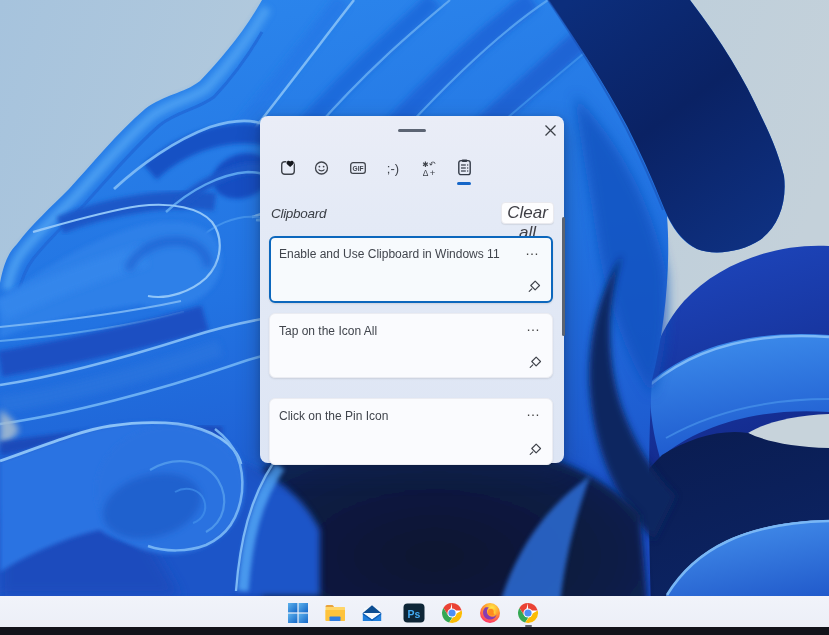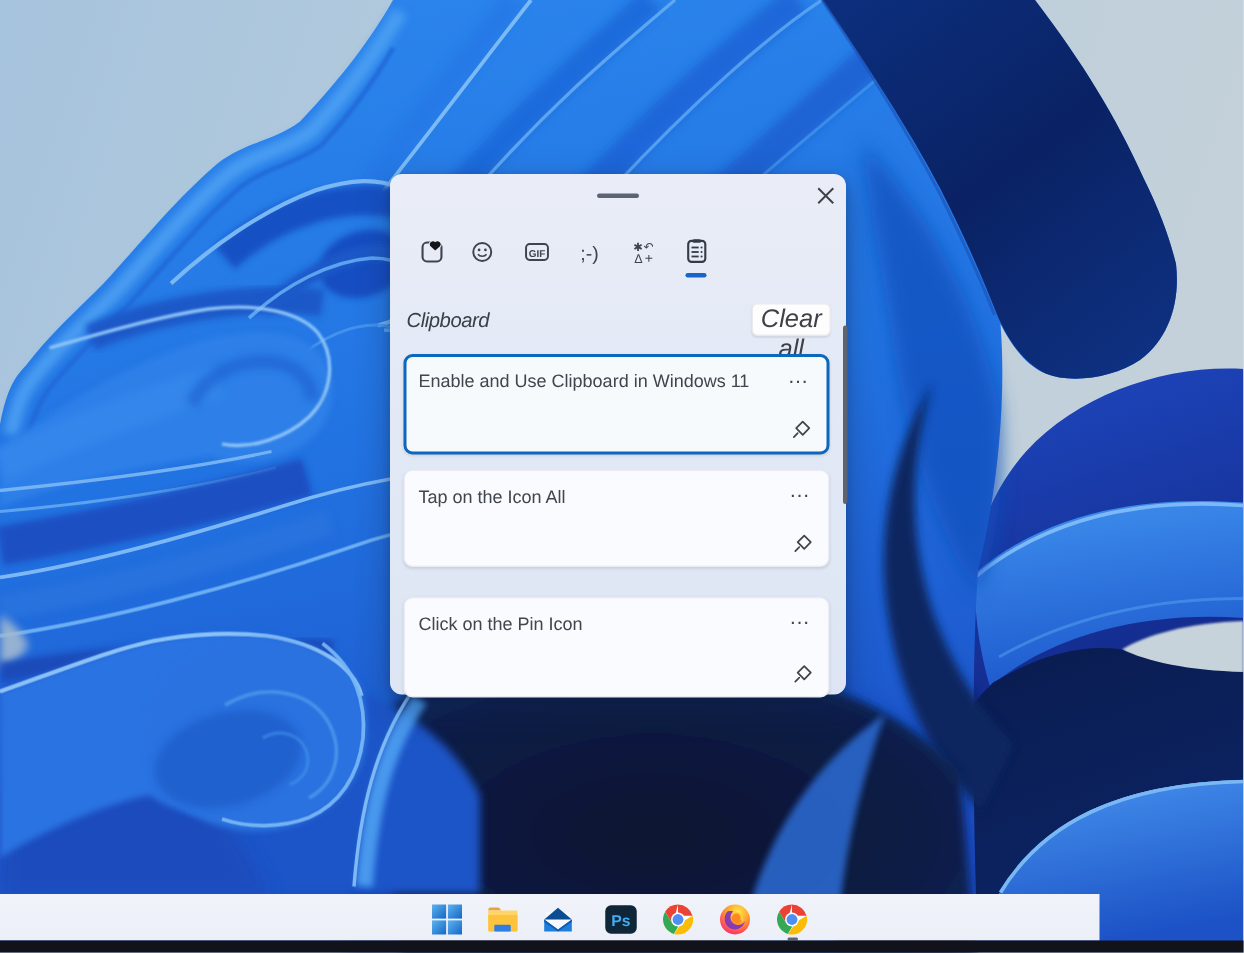--- a/index.html
+++ b/index.html
@@ -24,21 +24,21 @@
     border:1px solid #ebecf2;box-shadow:0 1px 2px rgba(0,0,0,.10);box-sizing:border-box;}
   #card1{top:120px;height:67px;border:2px solid #0c67bd;background:#f7fafd;text-align:right;}
   #card2{top:197px;height:65px;}
   #card3{top:270px;height:67px;margin-top:12px;}
   .ctext{position:absolute;left:9px;top:10px;font-size:12px;color:#41454d;}
   #card1 .ctext{left:8px;top:9px;}
   .dots{position:absolute;right:11px;top:4px;font-size:14px;letter-spacing:1px;color:#444;}
   .pin{position:absolute;right:10px;bottom:8px;width:13px;height:13px;}
   #scrollbar{position:absolute;left:302px;top:101px;width:2.5px;height:119px;border-radius:2px;background:#5d6470;}
   
-  #taskbar{position:absolute;left:0;top:596px;width:733px;height:31px;
+  #taskbar{position:absolute;left:0;top:596px;width:829px;height:31px;
     background:linear-gradient(180deg,#f1f3fa,#ecEFf7);}
   #tbicons{position:absolute;left:287px;top:6px;height:22px;}
   .tbi{position:absolute;top:0;width:22px;height:22px;}
   #strip{position:absolute;left:0;top:627px;width:829px;height:8px;background:#12131a;}
   #runind{position:absolute;left:525px;top:624.5px;width:7px;height:2px;border-radius:1px;background:#60646e;}
 </style>
 </head>
 <body>
 <div id="screen">
 <svg id="wall" width="829" height="635" viewBox="0 0 829 635">

